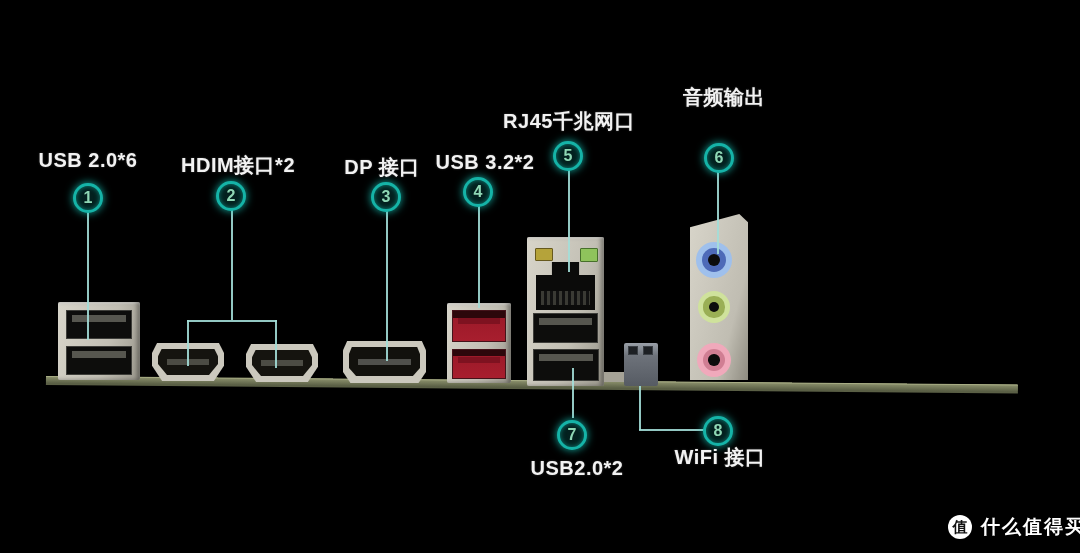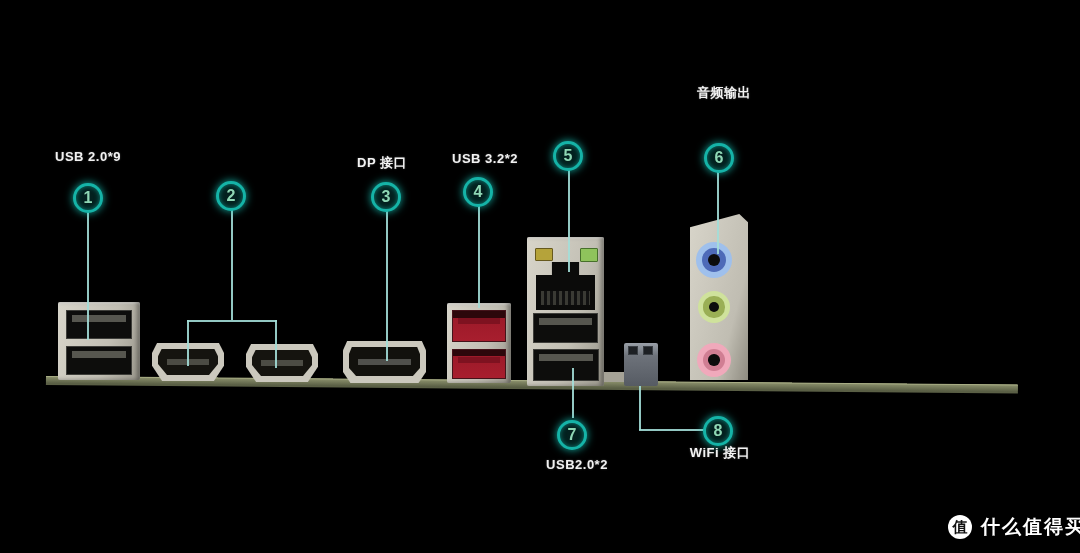--- a/index.html
+++ b/index.html
@@ -2,21 +2,21 @@
 <html><head>
 <meta charset="utf-8">
 <style>
   html,body{margin:0;padding:0;background:#000;}
   #canvas{
     position:relative;width:1080px;height:553px;background:#000;
     overflow:hidden;font-family:"Liberation Sans",sans-serif;
   }
   
   .lbl{
-    position:absolute;color:#f2f2f2;font-weight:bold;font-size:13px;
+    position:absolute;color:#f2f2f2;font-weight:bold;font-size:20px;
     white-space:nowrap;transform:translateX(-50%);letter-spacing:.5px;
     text-shadow:0 0 2px rgba(255,255,255,.25);z-index:6;
   }
   
   .num-circle{
     position:absolute;width:24px;height:24px;border-radius:50%;
     border:3px solid #15b3a7;background:#03211f;color:#8fd8b5;
     display:flex;align-items:center;justify-content:center;
     font-weight:bold;font-size:16px;z-index:5;
     box-shadow:0 0 9px rgba(23,205,192,.85), inset 0 0 5px rgba(23,205,192,.55);
@@ -161,23 +161,25 @@
   <div class="num-circle" style="left:704px;top:143px;">
       <span>6</span>
     </div>
   <div class="num-circle" style="left:557px;top:420px;">
       <span>7</span>
     </div>
   <div class="num-circle" style="left:703px;top:416px;">
       <span>8</span>
     </div>
 
-  <div class="lbl" style="left:88px;top:149px;">USB 2.0*9</div>
+  <div class="lbl" style="left:88px;top:149px;">USB 2.0*6</div>
+  <div class="lbl" style="left:238px;top:152px;">HDIM接口*2</div>
   <div class="lbl" style="left:382px;top:154px;">DP 接口</div>
   <div class="lbl" style="left:485px;top:151px;">USB 3.2*2</div>
+  <div class="lbl" style="left:569px;top:108px;">RJ45千兆网口</div>
   <div class="lbl" style="left:724px;top:84px;">音频输出</div>
   <div class="lbl" style="left:577px;top:457px;text-align:right;">USB2.0*2</div>
   <div class="lbl" style="left:720px;top:444px;">WiFi 接口</div>
 
   <div class="watermark">
     <div class="wm-badge">值</div>
     <div class="wm-text">什么值得买</div>
   </div>
 
 </div>

